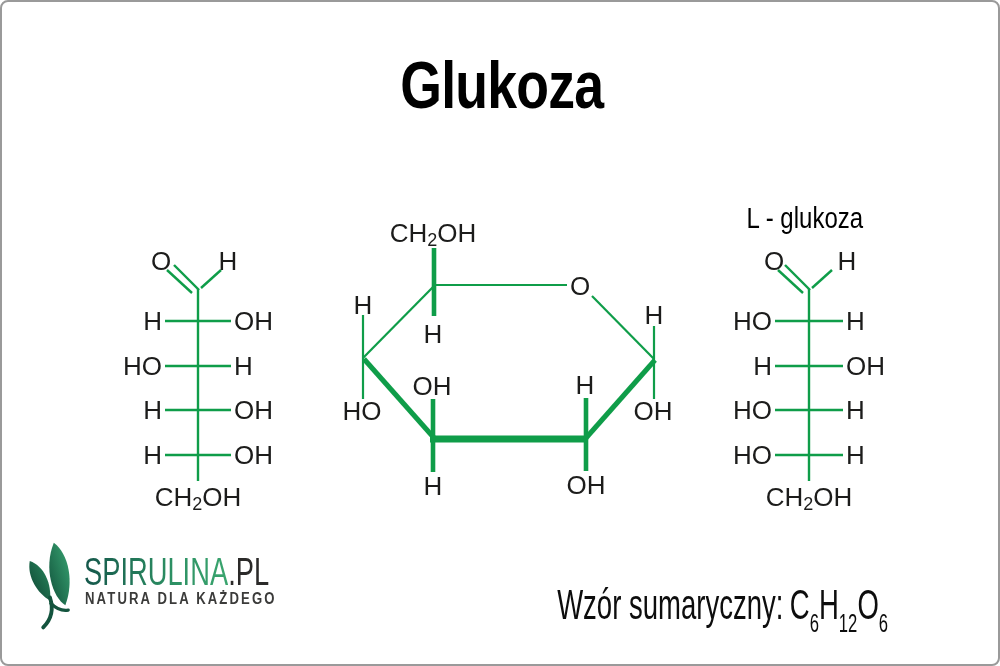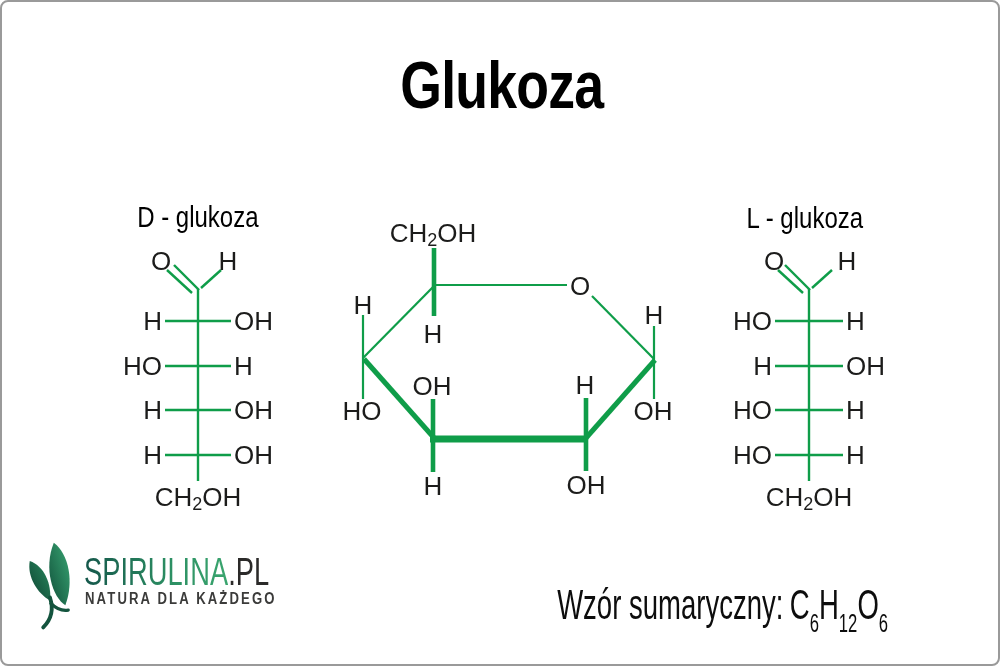--- a/index.html
+++ b/index.html
@@ -74,23 +74,20 @@
 </style>
 </head>
 <body>
 
 <div class="canvas">
 
   <div class="title">
     <span>Glukoza</span>
   </div>
 
-  <div class="struct-heading" id="d-heading">
-    <span>D - glukoza</span>
-  </div>
   <div class="struct-heading" id="l-heading">
     <span>L - glukoza</span>
   </div>
 
   <svg class="structures" viewBox="0 0 1000 666">
 
     <g>
       <line class="bond" x1="197" y1="288" x2="172" y2="263" stroke-width="2.4"></line>
       <line class="bond" x1="190" y1="291" x2="165" y2="268" stroke-width="2.4"></line>
       <line class="bond" x1="199" y1="286" x2="219" y2="268" stroke-width="2.4"></line>

